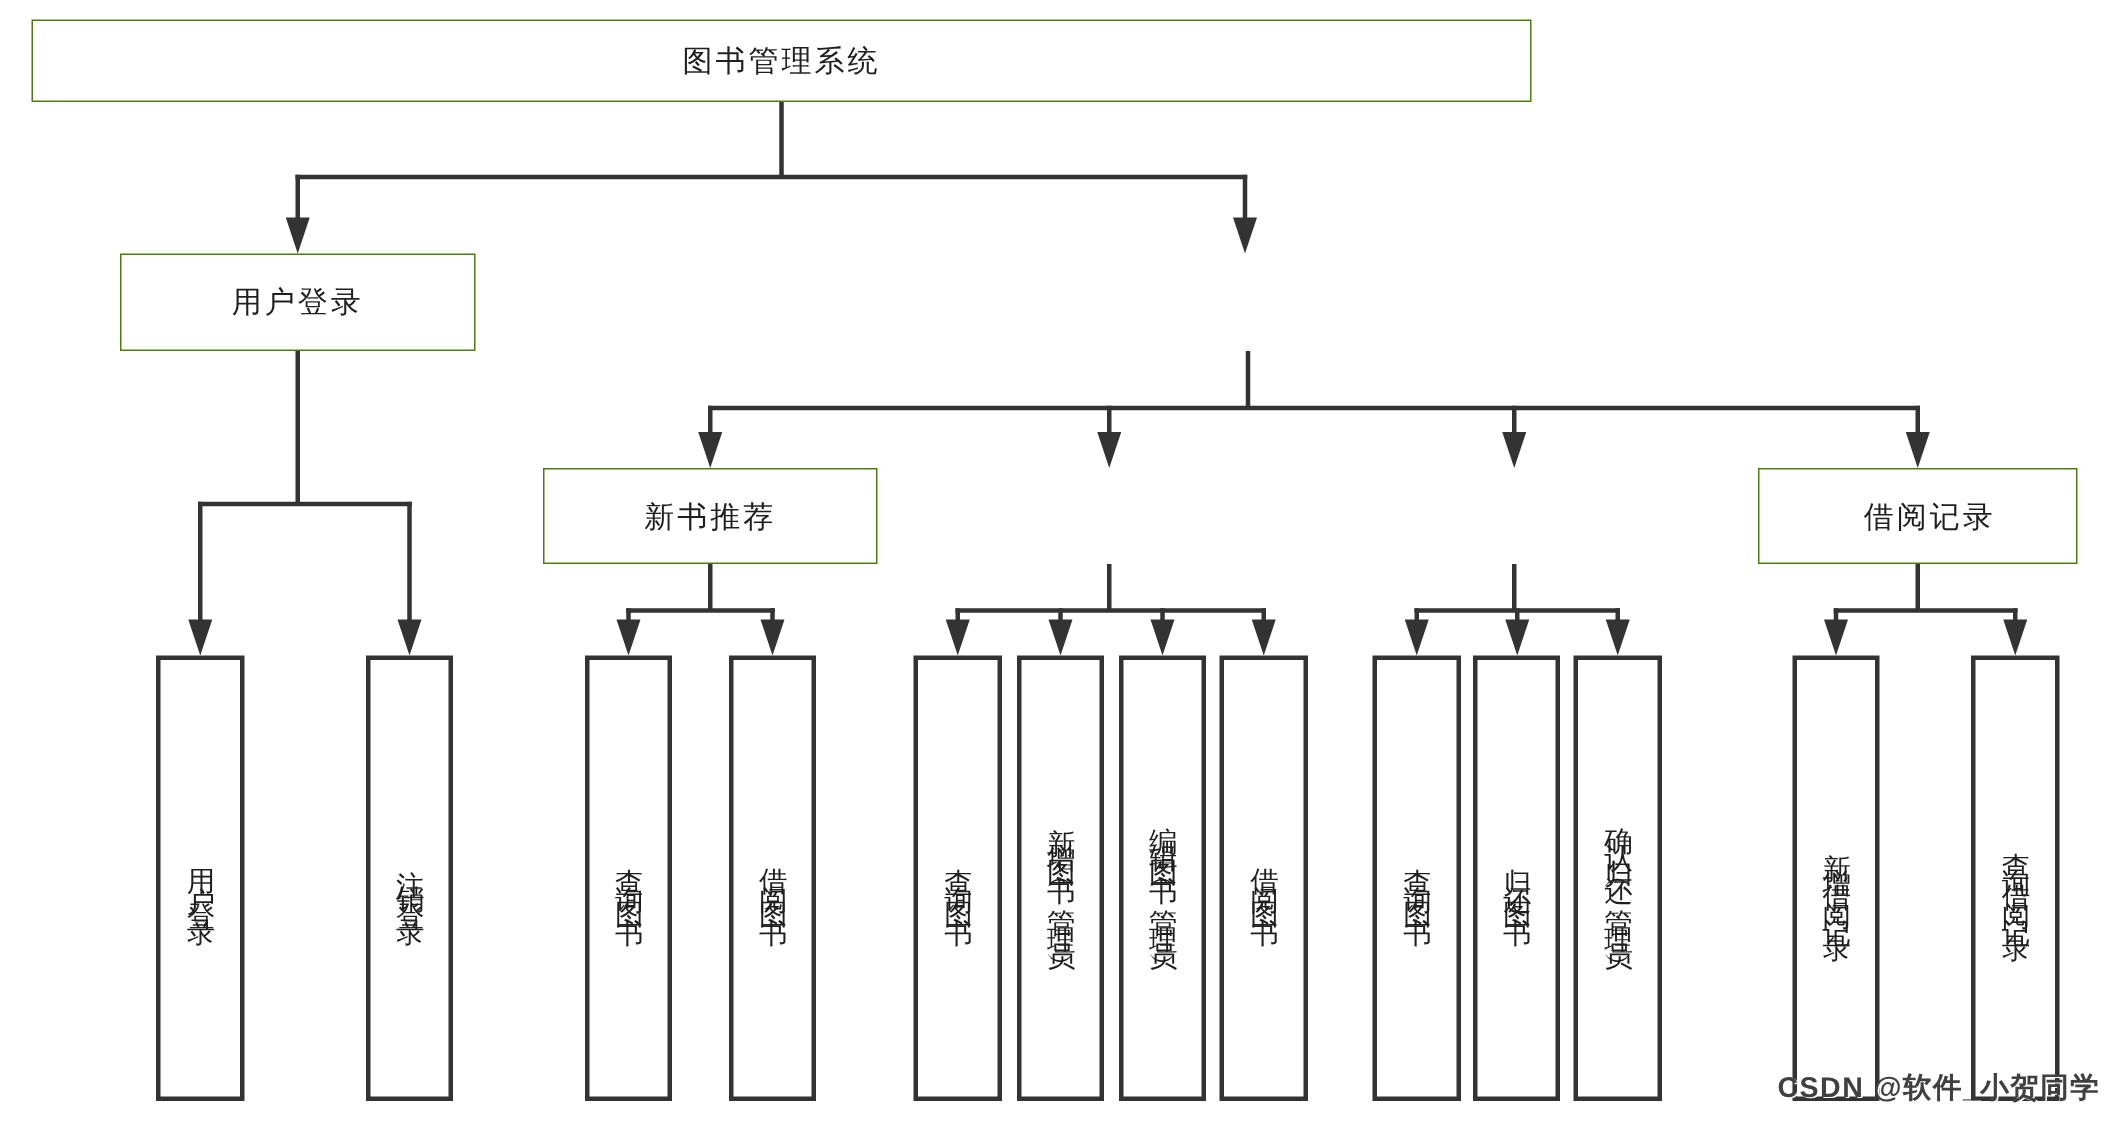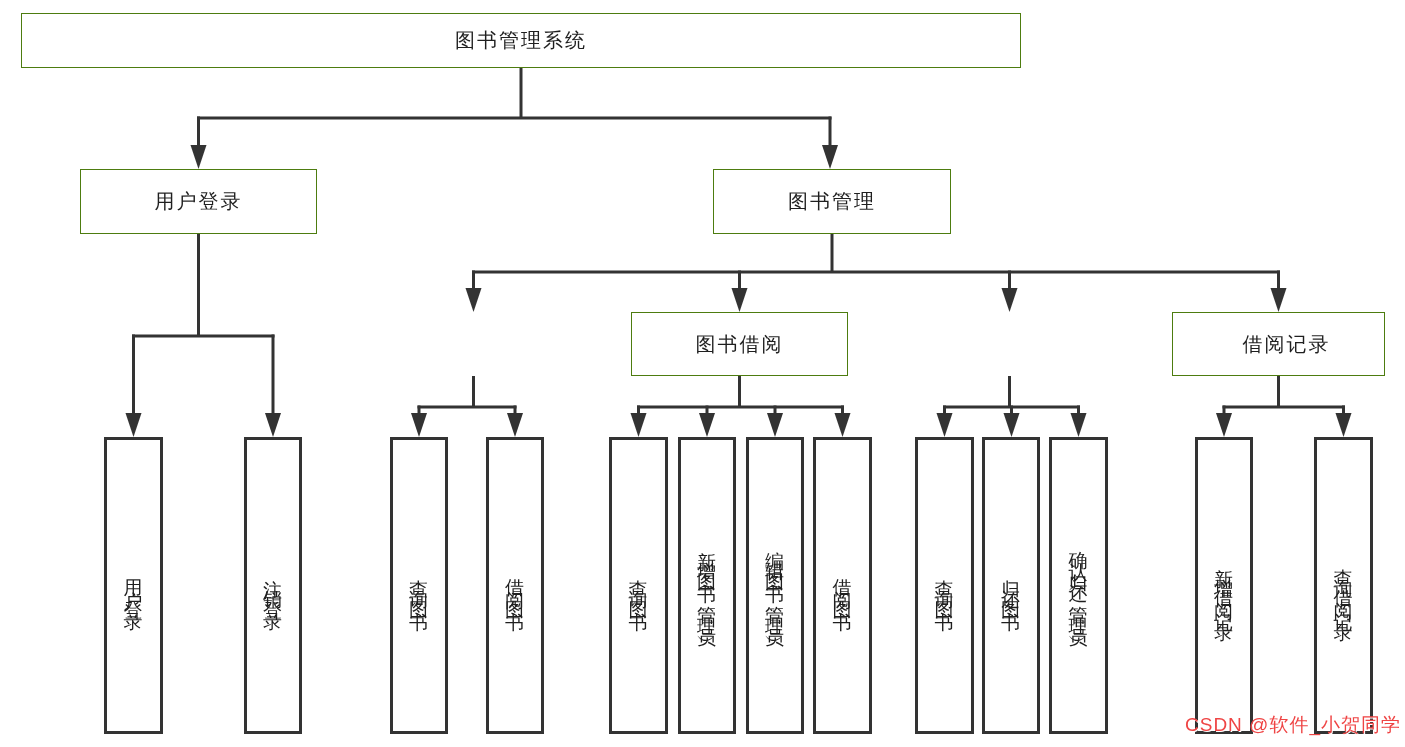--- a/index.html
+++ b/index.html
@@ -36,22 +36,22 @@
   .v-q2{left:609px;width:59px;}
   .v-add{left:678px;width:58px;}
   .v-edit{left:746px;width:58px;}
   .v-b2{left:813px;width:59px;}
   .v-q3{left:915px;width:59px;}
   .v-ret{left:982px;width:58px;}
   .v-conf{left:1049px;width:59px;}
   .v-addrec{left:1195px;width:58px;}
   .v-qrec{left:1314px;width:59px;}
   .watermark{
-    position:absolute;left:1185px;top:712px;font-size:19px;color:#ef4444;
-    letter-spacing:1px;white-space:nowrap;text-shadow:1px 1px 0 #ffffff;
+    position:absolute;left:1185px;top:712px;font-size:19px;color:#404040;
+    letter-spacing:1px;white-space:nowrap;text-shadow:1px 1px 0 #ffffff;font-weight:bold;
   }
 </style>
 </head>
 <body>
 
 <div id="stage">
 
   <svg id="wires" viewBox="0 0 1405 747" xmlns="http://www.w3.org/2000/svg">
     <g>
       <line x1="521" y1="68" x2="521" y2="118"></line>
@@ -127,26 +127,23 @@
     </g>
   </svg>
 
   <div class="hbox n-root">
     <span>图书管理系统</span>
   </div>
 
   <div class="hbox n-user-login">
     <span>用户登录</span>
   </div>
-  <div class="hbox n-book-mgmt">
-    <span>图书管理</span>
-  </div>
 
-  <div class="hbox n-book-borrow">
-    <span>图书借阅</span>
+  <div class="hbox n-new-book-rec">
+    <span>新书推荐</span>
   </div>
   <div class="hbox n-borrow-record">
     <span>借阅记录</span>
   </div>
 
   <div class="vbox v-login">
     <span>用户登录</span>
   </div>
   <div class="vbox v-logout">
     <span>注销登录</span>

